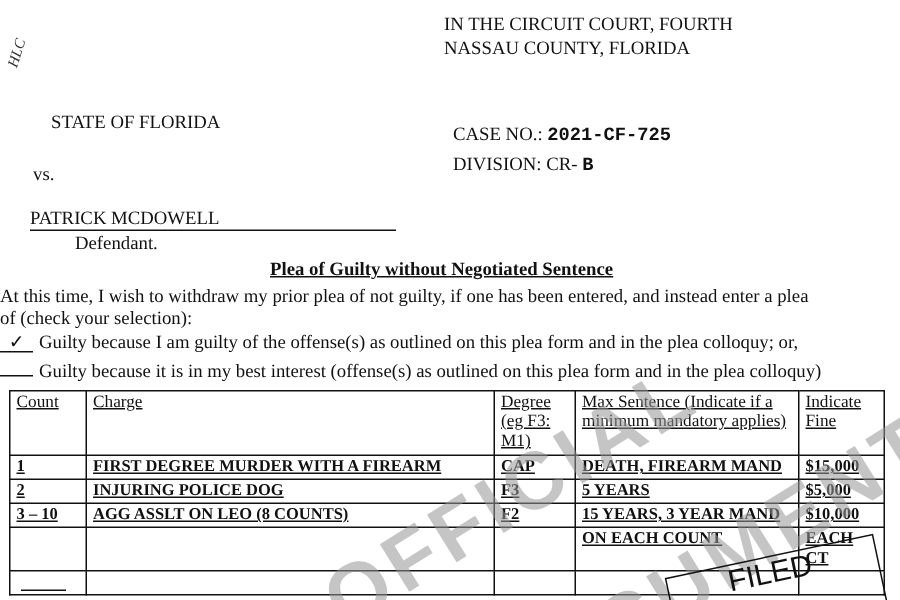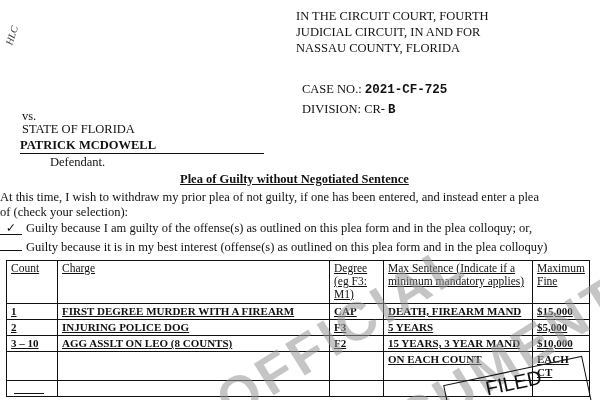--- a/index.html
+++ b/index.html
@@ -6,24 +6,24 @@
   body {
     width: 600px; height: 400px; overflow: hidden; position: relative;
     background: #ffffff; color: #111111;
     font-family: "Liberation Serif", "DejaVu Serif", serif;
   }
   .abs { position: absolute; white-space: nowrap; }
   .t12 { font-size: 12.5px; line-height: 15px; }
   .bold { font-weight: bold; font-family: Liberation Mono, monospace; }
   .court { left: 296px; top: 8px; font-size: 12.5px; line-height: 16px; }
   .initials { left: 2px; top: 30px; font-size: 10px; transform: rotate(-72deg); color: #333; font-style: italic; }
-  .state { left: 22px; top: 74px; margin-top: 48px; }
+  .state { left: 34px; top: 74px; }
   .vs { left: 22px; top: 109px; }
   .case { left: 302px; top: 80px; font-size: 12.5px; line-height: 19px; }
-  .defendant-name { left: 20px; top: 138px; width: 244px; border-bottom: 1px solid #111; font-weight: bold; }
+  .defendant-name { left: 20px; top: 138px; width: 244px; border-bottom: 1px solid #111; font-weight: normal; }
   .defendant-label { left: 50px; top: 155px; }
   .title { left: 180px; top: 172px; font-weight: bold; text-decoration: underline; }
   .intro { left: 0; top: 190px; width: 552px; white-space: normal; }
   .opt { left: 0; }
   .blank { display: inline-block; width: 22px; border-bottom: 1px solid #111; text-align: center; margin-right: 4px; height: 13px; vertical-align: baseline; }
   table.charges {
     position: absolute; left: 6px; top: 260px; width: 584px;
     border-collapse: collapse; font-size: 11.5px; line-height: 13px;
   }
   table.charges td, table.charges th {
@@ -43,21 +43,20 @@
     position: absolute; left: 447px; top: 370px; width: 140px; height: 50px;
     border: 1.5px solid #111; transform: rotate(-12deg); background: transparent;
   }
   .stamp-text { position: absolute; left: 40px; top: 0px; font-family: "Liberation Sans", sans-serif; font-size: 20px; color: #111; }
 </style>
 </head>
 <body>
 
 <div class="abs court">
   <div>IN THE CIRCUIT COURT, FOURTH</div>
-  <div>JUDICIAL CIRCUIT, IN AND FOR</div>
   <div>NASSAU COUNTY, FLORIDA</div>
 </div>
 
 <div class="abs initials">HLC</div>
 
 <div class="abs t12 state">STATE OF FLORIDA</div>
 <div class="abs t12 vs">vs.</div>
 
 <div class="abs case">
   <div>
@@ -84,21 +83,21 @@
   <span class="blank"></span><span>Guilty because it is in my best interest (offense(s) as outlined on this plea form and in the plea colloquy)</span>
 </div>
 
 <table class="charges">
   <tbody>
       <tr class="hdr">
     <th style="width:42px">Count</th>
     <th style="width:263px">Charge</th>
     <th style="width:45px; white-space:normal">Degree (eg F3: M1)</th>
     <th style="width:140px; white-space:normal">Max Sentence (Indicate if a minimum mandatory applies)</th>
-    <th style="white-space:normal">Maximum Fine</th>
+    <th style="white-space:normal">Indicate Fine</th>
   </tr>
   <tr class="row">
     <td class="b">1</td>
     <td class="b">FIRST DEGREE MURDER WITH A FIREARM</td>
     <td class="b">CAP</td>
     <td class="b">DEATH, FIREARM MAND</td>
     <td class="b">$15,000</td>
   </tr>
   <tr class="row">
     <td class="b">2</td>

